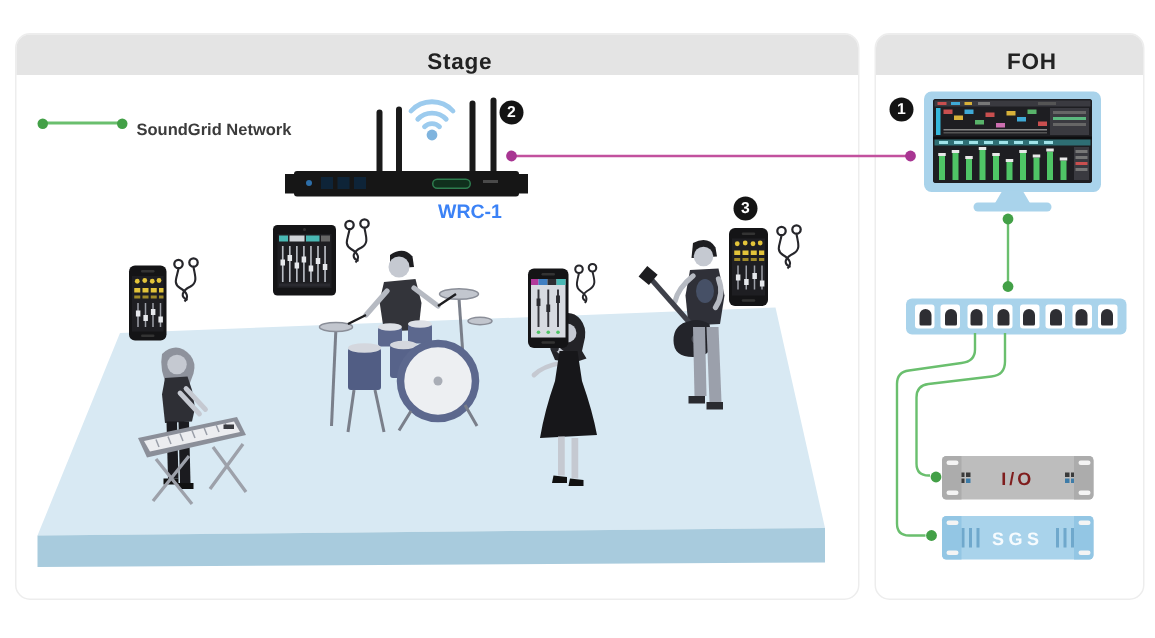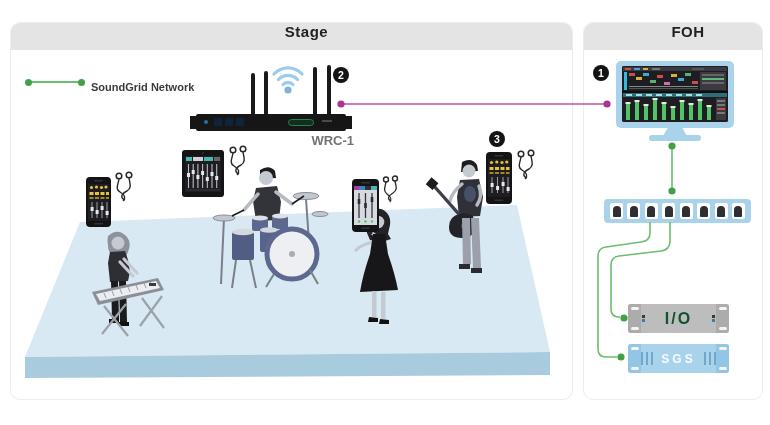--- a/index.html
+++ b/index.html
@@ -5,21 +5,21 @@
   html,body{margin:0;padding:0;background:#ffffff;}
   body{font-family:"Liberation Sans", sans-serif; -webkit-font-smoothing:antialiased;}
   .canvas{position:relative;width:770px;height:425px;background:#fff;overflow:hidden;}
   .layer{position:absolute;left:0;top:0;pointer-events:none;}
   #platform-layer{z-index:1;}
   #figures{position:absolute;left:0;top:0;width:770px;height:425px;z-index:2;}
   #connections-layer{z-index:4;}
 
   
   .panel{position:absolute;top:22px;background:#fff;border:1px solid #EDEDED;border-radius:10px;z-index:0;box-sizing:border-box;}
-  .panel header{height:27px;background:#E4E4E4;border-radius:9px 9px 0 0;display:flex;align-items:flex-start;justify-content:center;padding-left:30px;}
+  .panel header{height:27px;background:#E4E4E4;border-radius:9px 9px 0 0;display:flex;align-items:flex-end;justify-content:center;padding-left:30px;}
   .panel header span{font-size:15px;font-weight:700;color:#222;letter-spacing:.5px;}
   .stage-panel{left:10px;width:563px;height:378px;}
   .foh-panel{left:583px;width:180px;height:378px;}
 
   
   .legend{position:absolute;left:28px;top:81px;z-index:3;}
   .legend-row{display:flex;align-items:flex-start;height:14px;margin-bottom:0px;}
   .dotline{position:relative;width:54px;height:2px;margin-right:9px;}
   .dotline::before,.dotline::after{content:"";position:absolute;top:-2.5px;width:7px;height:7px;border-radius:50%;}
   .dotline::before{left:-3px;} .dotline::after{right:-3px;}
@@ -30,42 +30,42 @@
   
   .badge{position:absolute;width:16px;height:16px;border-radius:50%;background:#141414;color:#fff;
          font-size:10.5px;font-weight:700;display:flex;align-items:center;justify-content:center;z-index:5;}
 
   
   .antenna{position:absolute;width:4px;background:#1A1A1A;border-radius:2px 2px 0 0;z-index:2;}
   .wrc-rack{position:absolute;left:196px;top:114px;width:150px;height:17px;background:#161616;border-radius:2px;z-index:3;}
   .wrc-rack::before,.wrc-rack::after{content:"";position:absolute;top:2px;width:6px;height:13px;background:#161616;}
   .wrc-rack::before{left:-6px;} .wrc-rack::after{right:-6px;}
   .wrc-detail{position:absolute;}
-  .wrc-label{position:absolute;left:292px;top:133px;width:62px;text-align:right;font-size:13px;font-weight:700;color:#737373;z-index:3;}
+  .wrc-label{position:absolute;left:292px;top:133px;width:62px;text-align:left;font-size:13px;font-weight:700;color:#3b82f6;z-index:3;}
   .wifi{position:absolute;left:268px;top:57px;z-index:2;}
 
   
   .monitor{position:absolute;left:616px;top:61px;width:118px;height:67px;background:#A9D3EB;border-radius:5px;z-index:2;}
   .monitor .screen{position:absolute;left:6px;top:5px;width:106px;height:56px;background:#1E1E22;border-radius:2px;overflow:hidden;}
   .monitor-stand{position:absolute;left:663px;top:127px;width:24px;height:9px;background:#A9D3EB;
                  clip-path:polygon(22% 0,78% 0,100% 100%,0 100%);z-index:2;}
   .monitor-base{position:absolute;left:649px;top:135px;width:52px;height:6px;background:#A9D3EB;border-radius:3px;z-index:2;}
 
   .switch{position:absolute;left:604px;top:199px;width:147px;height:24px;background:#A9D3EB;border-radius:4px;
           display:flex;align-items:center;justify-content:space-between;padding:0 6px;box-sizing:border-box;z-index:2;}
   .port{width:13px;height:16px;background:#fff;border-radius:2px;display:flex;align-items:flex-end;justify-content:center;}
   .port::after{content:"";width:8px;height:11px;background:#2E2E33;border-radius:4px 4px 1px 1px;margin-bottom:2px;}
 
   .rackdev{position:absolute;left:628px;width:101px;height:29px;border-radius:3px;display:flex;align-items:center;justify-content:center;z-index:2;box-sizing:border-box;}
   .rackdev .ear{position:absolute;top:0;width:13px;height:100%;display:flex;flex-direction:column;justify-content:space-between;padding:3px 0;box-sizing:border-box;align-items:center;}
   .rackdev .ear.l{left:0;border-radius:3px 0 0 3px;} .rackdev .ear.r{right:0;border-radius:0 3px 3px 0;}
   .rackdev .slot{width:8px;height:3px;background:#F4F4F4;border-radius:2px;}
   .io{top:304px;background:#BDBDBD;}
   .io .ear{background:#ACACAC;}
-  .io .name{font-size:16px;font-weight:700;color:#14532d;letter-spacing:2px;margin:0 20px;}
+  .io .name{font-size:12px;font-weight:700;color:#7f1d1d;letter-spacing:2px;margin:0 20px;}
   .ledgrid{display:grid;grid-template-columns:repeat(3,3px);grid-auto-rows:3px;gap:1.5px;}
   .ledgrid i{display:block;background:#3A3A3A;}
   .ledgrid i.b{background:#3E7CA8;}
   .sgs{top:344px;background:#A9D3EB;}
   .sgs .ear{background:#93C6E4;}
   .sgs .name{font-size:12px;font-weight:700;color:#F6FBFE;letter-spacing:3px;margin:0 8px;}
   .vents{display:flex;gap:3px;}
   .vents i{display:block;width:2px;height:13px;background:#6FA8CC;}
 </style>
 </head>

